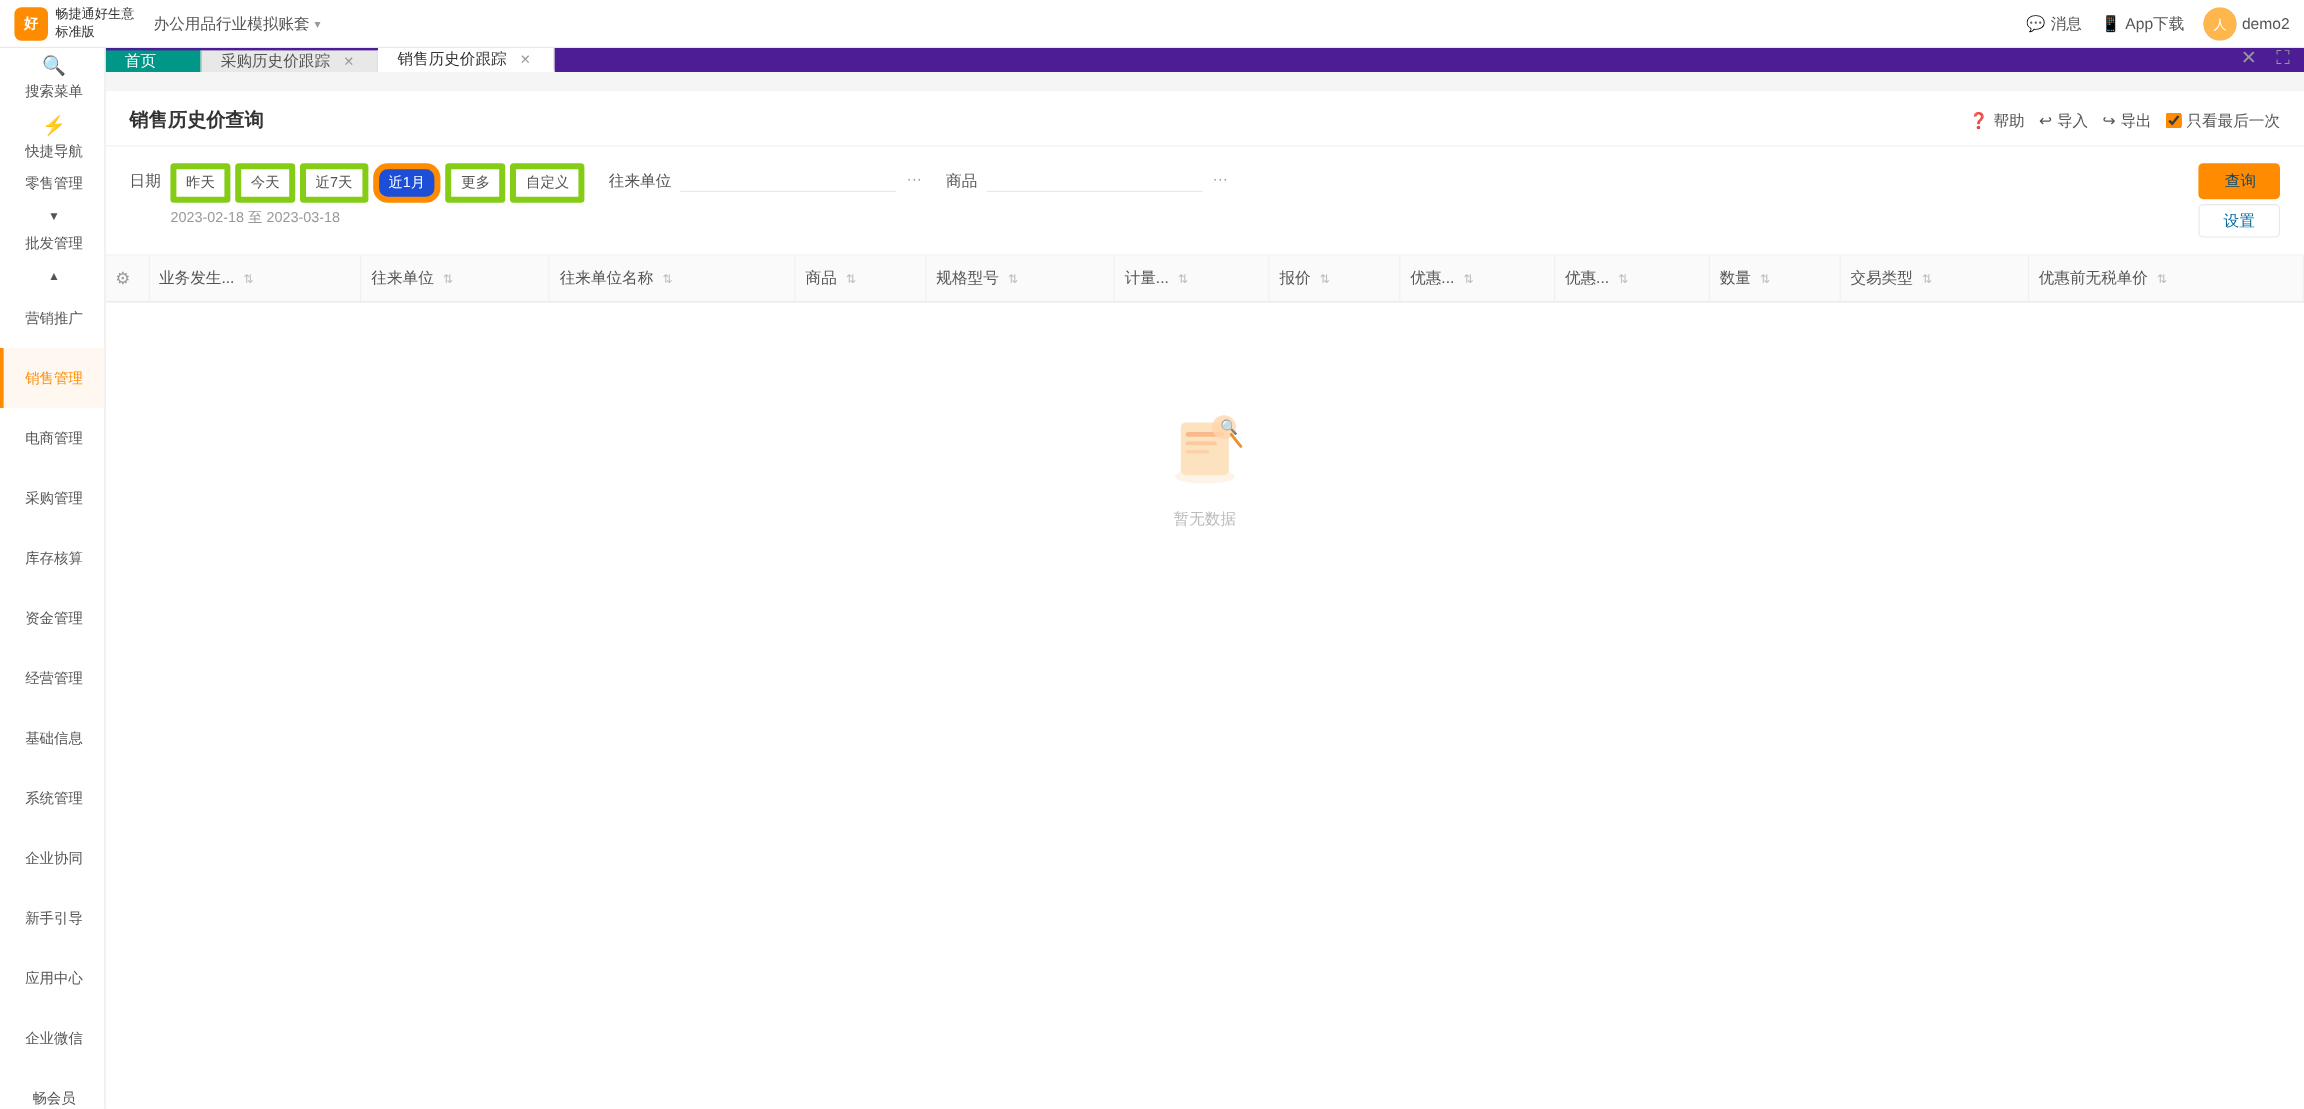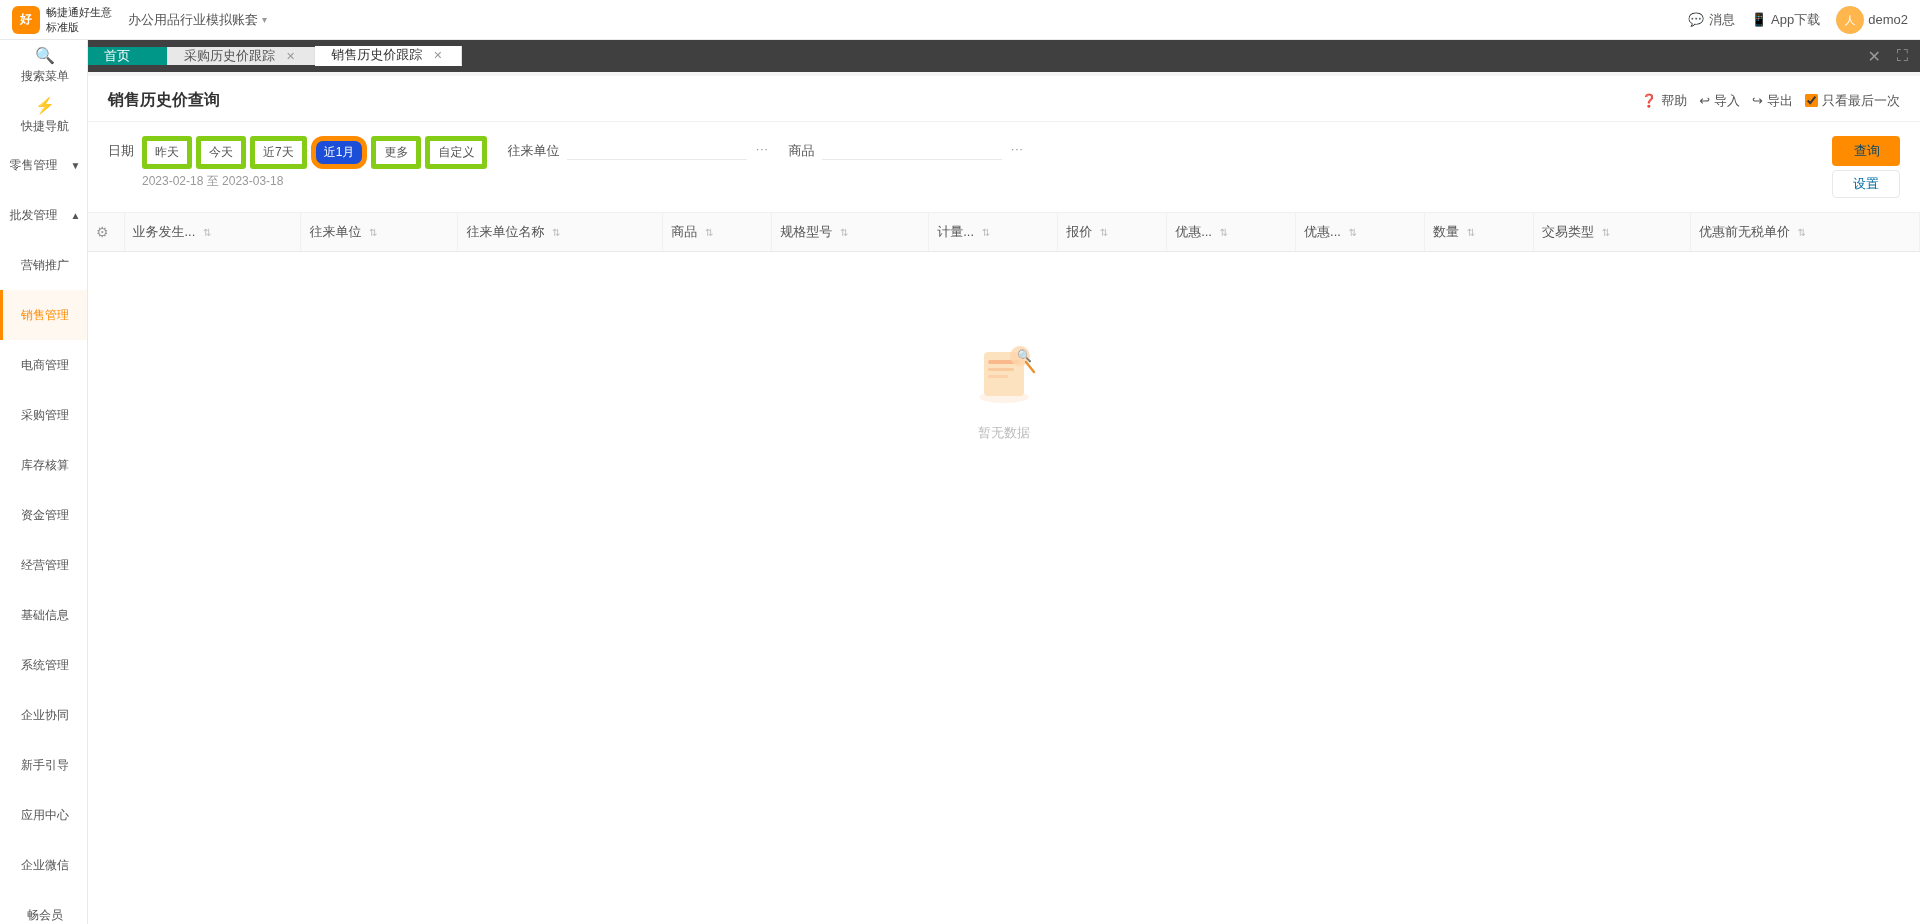--- a/index.html
+++ b/index.html
@@ -101,35 +101,35 @@
       padding: 10px 4px;
       cursor: pointer;
       font-size: 12px;
       color: #555;
       border-left: 3px solid transparent;
       min-height: 50px;
       text-align: center;
     }
     .sidebar-item.active { color: #ff8c00; border-left-color: #ff8c00; background: #fff8f0; }
     .sidebar-item .icon { font-size: 16px; margin-bottom: 3px; }
-    .sidebar-item.has-arrow { flex-direction: row; justify-content: center; gap: 13px; }
+    .sidebar-item.has-arrow { flex-direction: column; justify-content: center; gap: 13px; }
     .sidebar-item.has-arrow .label { font-size: 12px; }
     .sidebar-item.has-arrow .arrow { font-size: 10px; }
     .sidebar-divider { height: 1px; background: #f0f0f0; margin: 0 8px; }
 
     
     .tab-bar {
       position: fixed;
       top: 40px;
       left: 88px;
       right: 0;
-      height: 32px;
-      background: #404040;
-      display: flex;
-      align-items: center;
+      height: 20px;
+      background: #4c1d95;
+      display: flex;
+      align-items: flex-end;
       z-index: 80;
     }
     .tab {
       display: flex;
       align-items: center;
       padding: 0 16px;
       font-size: 13px;
       cursor: pointer;
       gap: 8px;
       border-right: 1px solid #e0e0e0;

